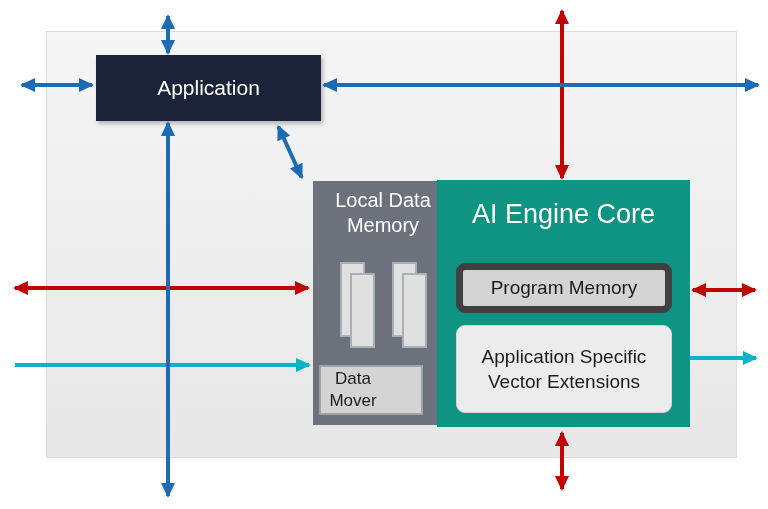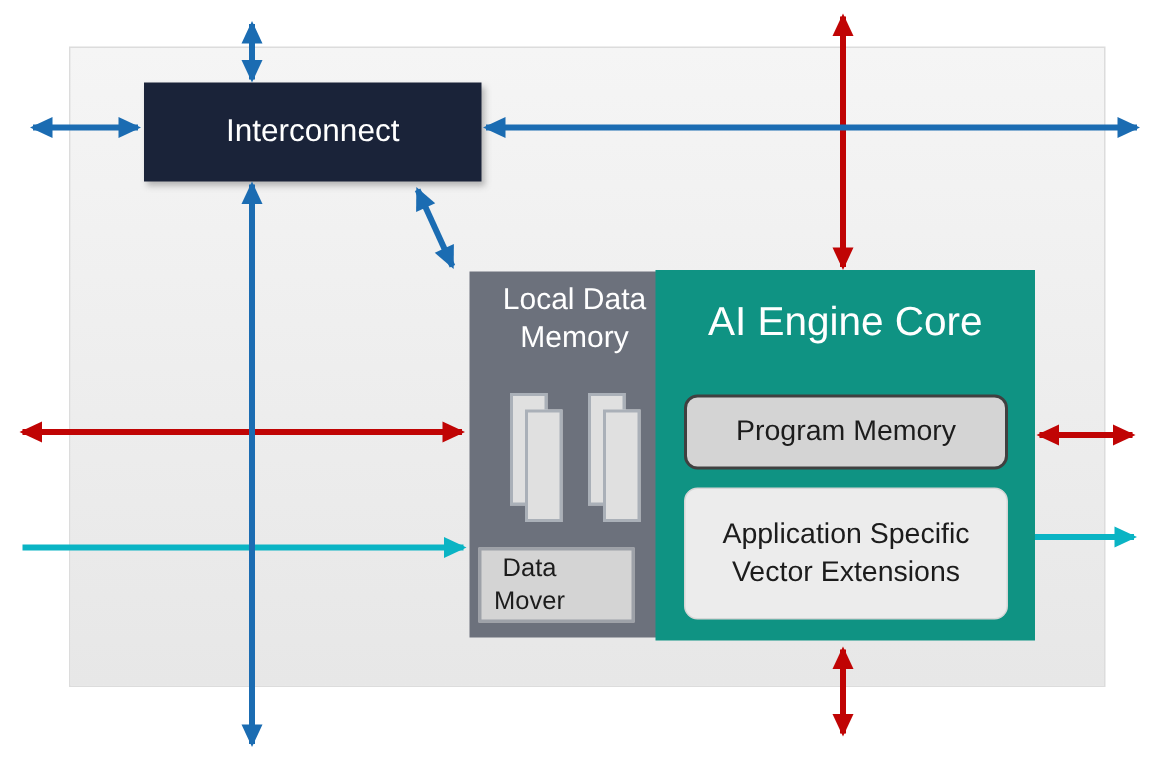--- a/index.html
+++ b/index.html
@@ -47,21 +47,21 @@
   .datamover span { display: inline-block; width: 64px; }
 
   .core {
     left: 437px; top: 180px; width: 253px; height: 247px;
     background: var(--core-teal, #0f9383);
     color: var(--text-light, #fff);
   }
   .core-title { text-align: center; font-size: 27px; padding-top: 19px; }
   .pm {
     position: absolute; left: 19px; top: 83px; width: 216px; height: 50px;
-    background: var(--subbox-dark, #d3d3d3); border: 2px solid #404040; border-radius: 9px;
+    background: var(--subbox-dark, #d3d3d3); border: 7px solid #404040; border-radius: 9px;
     color: var(--text-dark, #1c1c1c);
     display: flex; align-items: center; justify-content: center; font-size: 19px;
   }
   .asve {
     position: absolute; left: 19px; top: 145px; width: 216px; height: 88px;
     background: var(--subbox-light, #ececec); border: 1px solid #d6d6d6; border-radius: 9px;
     color: var(--text-dark, #1c1c1c);
     display: flex; align-items: center; justify-content: center; text-align: center;
     font-size: 19px; line-height: 25px; padding: 16px 6px;
   }
@@ -90,21 +90,21 @@
   .arrow.diag { transform: rotate(65.5deg); transform-origin: center center; }
 </style>
 </head>
 <body>
 
 <div class="stage">
 
   <div class="panel"></div>
 
   <div class="block interconnect">
-    <span>Interconnect</span>
+    <span>Application</span>
   </div>
 
   <div class="block ldm">
     <div class="ldm-title">Local Data Memory</div>
     <div class="banks">
       <div class="bank">
         <i class="b1"></i>
         <i class="b2"></i>
       </div>
       <div class="bank">

